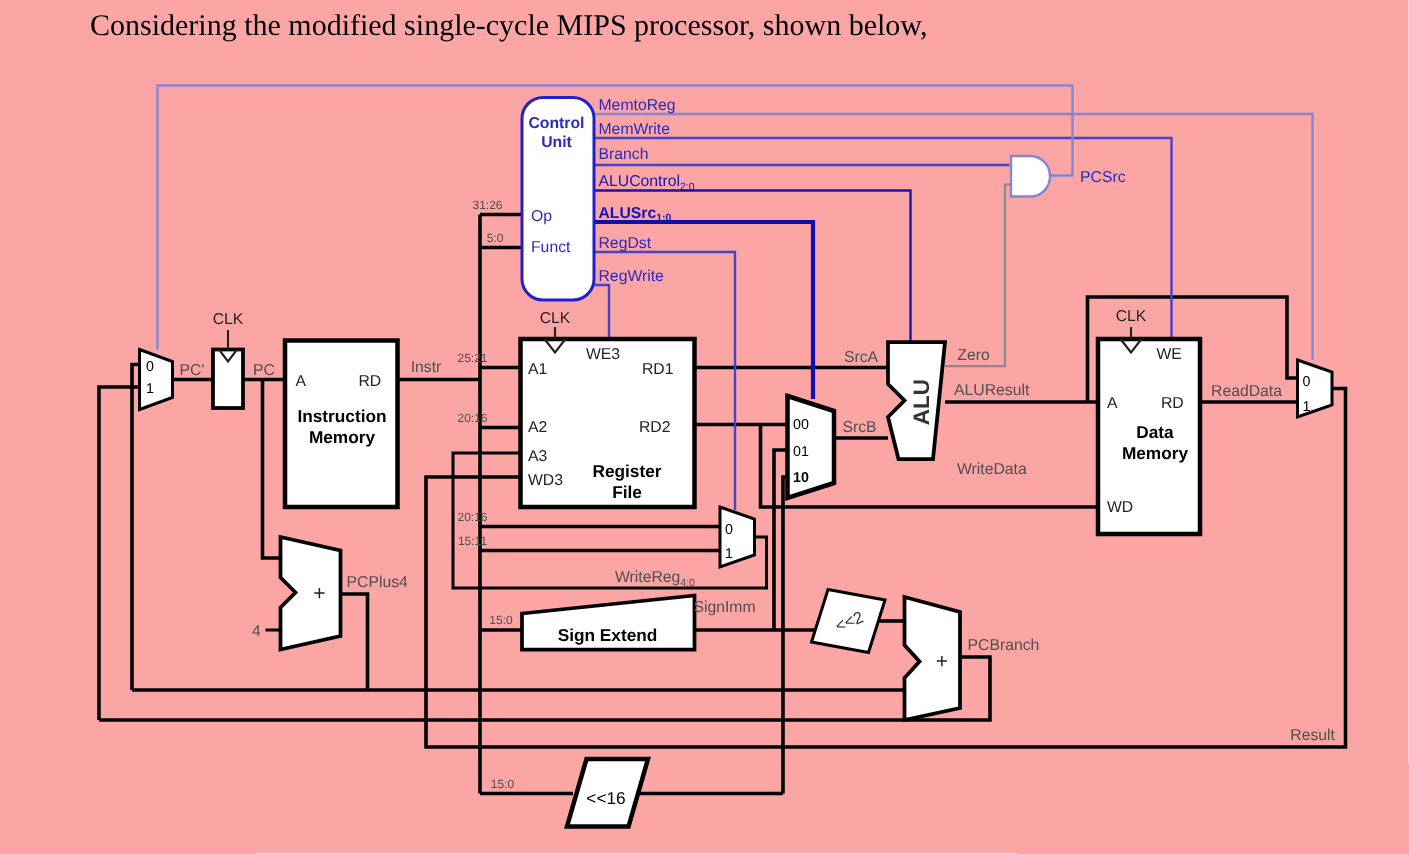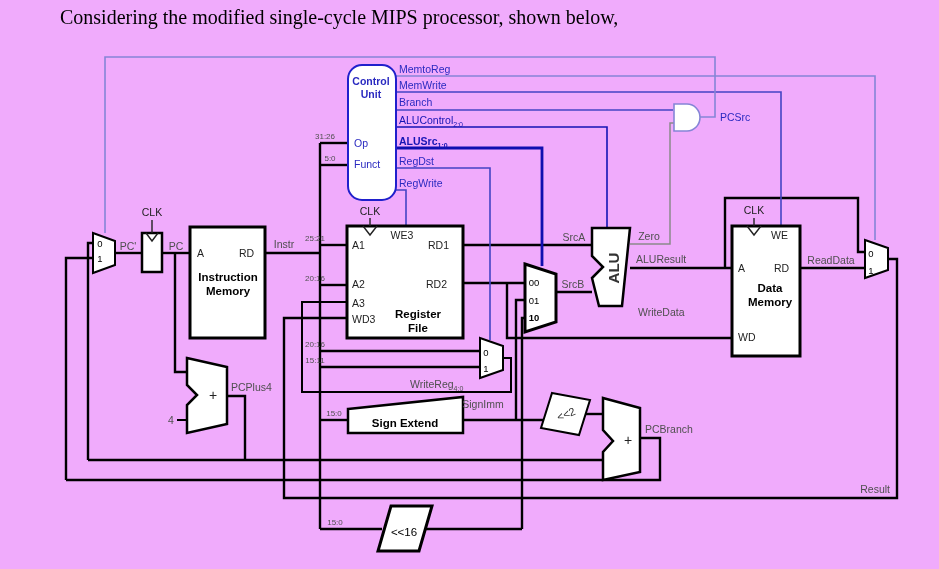--- a/index.html
+++ b/index.html
@@ -1,16 +1,16 @@
 <!DOCTYPE html>
 <html><head>
 <meta charset="utf-8">
 <style>
   html,body{margin:0;padding:0;background:#fff;}
-  #stage{position:relative;width:939px;height:569px;background:#f0abfc;overflow:hidden;
+  #stage{position:relative;width:939px;height:569px;background:#fca5a5;overflow:hidden;
          font-family:"Liberation Sans", sans-serif;}
   #title{position:absolute;left:60px;top:6px;width:860px;
          font-family:"Liberation Serif", serif;font-size:20px;color:#000;}
   svg{position:absolute;left:0;top:0;}
   svg text{font-family:"Liberation Sans", sans-serif;}
   .blk{fill:#fff;stroke:#000;}
   .bw3{stroke-width:3px;}
   .bw25{stroke-width:2.5px;}
   .bw2{stroke-width:2px;}
   .wire{fill:none;stroke:#000;stroke-width:2.4px;}

